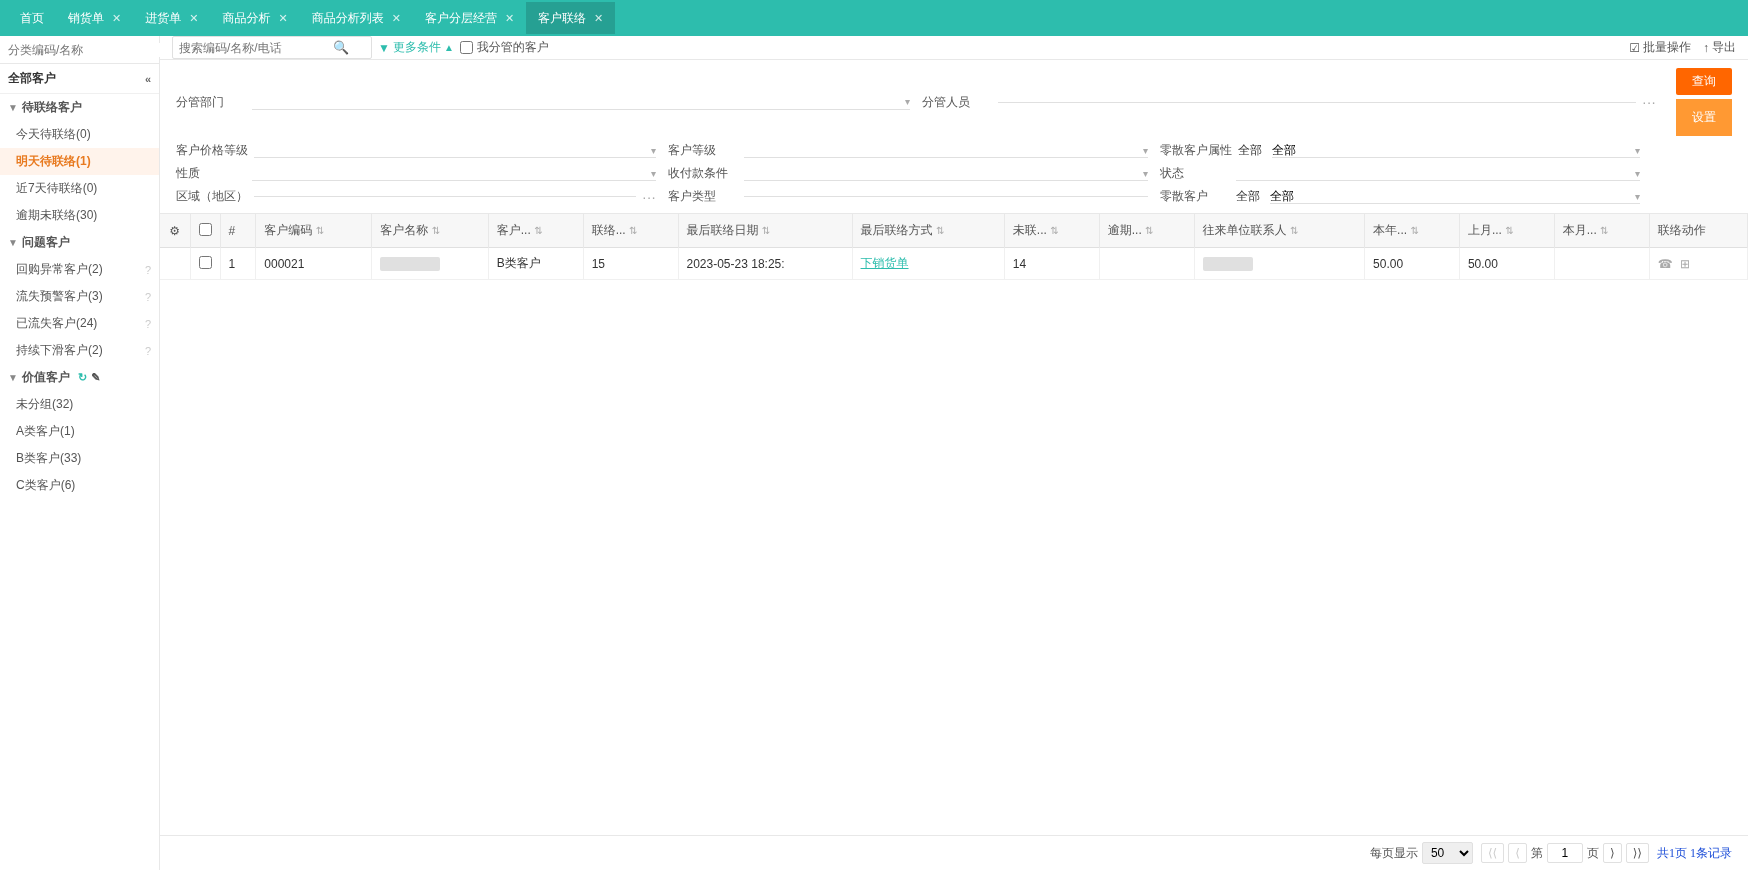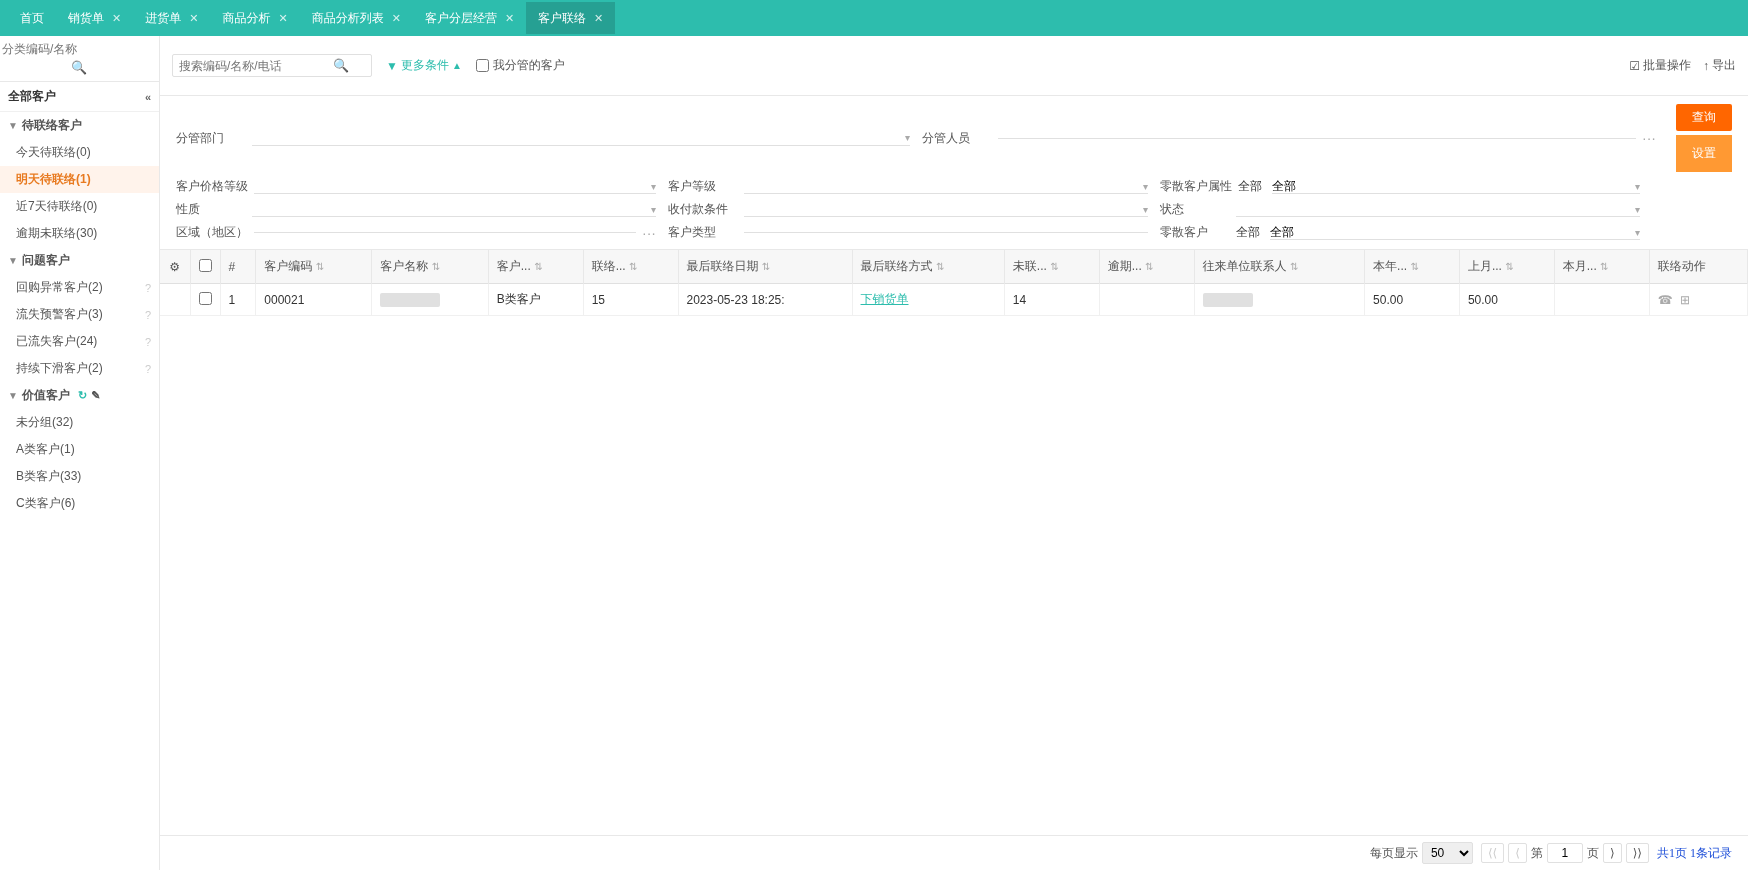--- a/index.html
+++ b/index.html
@@ -48,21 +48,20 @@
       display: flex;
       flex-direction: column;
       flex-shrink: 0;
     }
     .sidebar-search {
       display: flex;
       align-items: center;
       padding: 6px 8px;
       border-bottom: 1px solid #e8e8e8;
       gap: 4px;
-      flex-direction: column;
     }
     .sidebar-search input {
       flex: 1;
       border: none;
       outline: none;
       font-size: 12px;
       color: #999;
     }
     .sidebar-search-icon {
       color: #999;
@@ -111,24 +110,23 @@
     .content-area {
       flex: 1;
       display: flex;
       flex-direction: column;
       overflow: hidden;
     }
 
     
     .toolbar {
       background: #fff;
-      padding: 18px 12px;
-      display: flex;
-      align-items: center;
-      gap: 8px;
+      padding: 0 12px;
+      display: flex;
+      align-items: center;
       border-bottom: 1px solid #e8e8e8;
     }
     .search-input-wrap {
       display: flex;
       align-items: center;
       border: 1px solid #e0e0e0;
       border-radius: 2px;
       padding: 3px 6px;
       gap: 4px;
       width: 200px;

